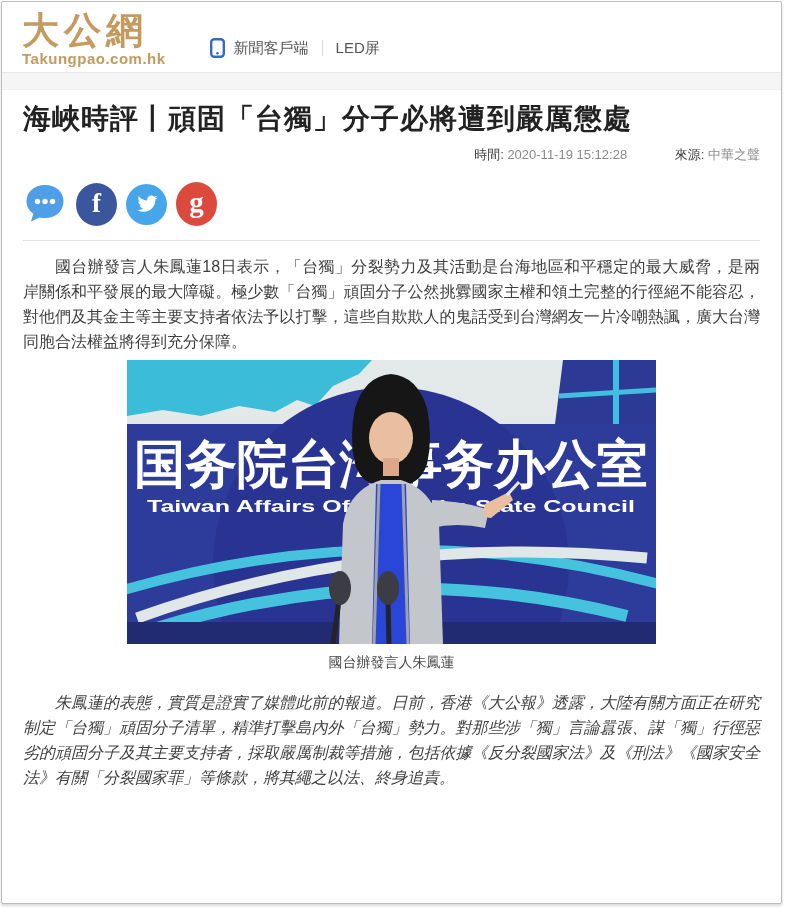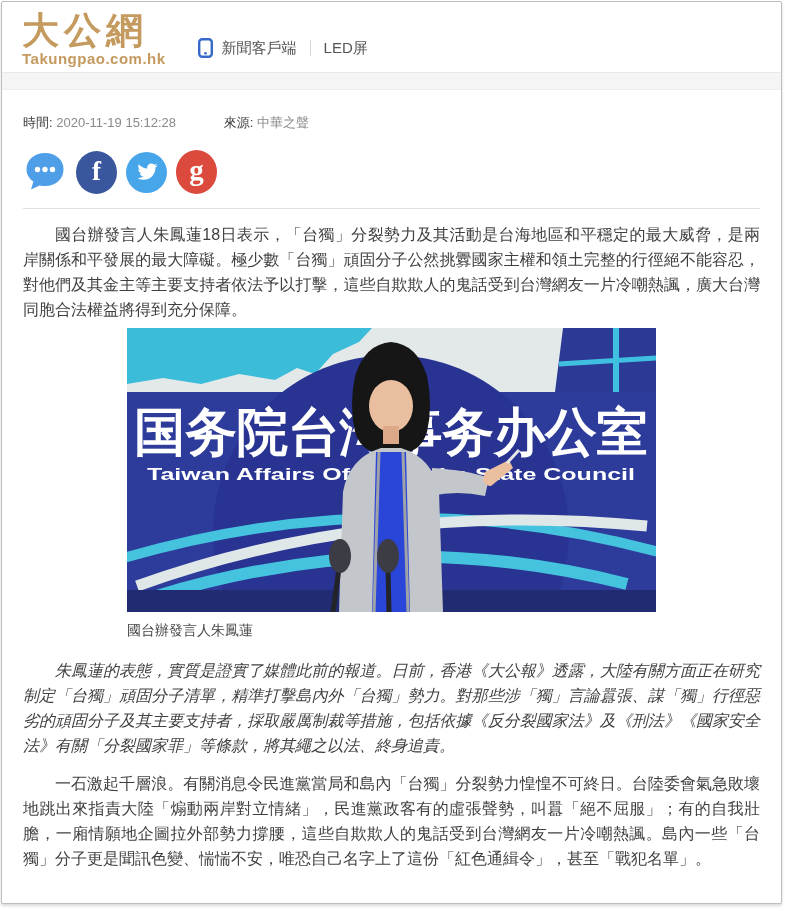--- a/index.html
+++ b/index.html
@@ -8,48 +8,48 @@
     font-family:"Liberation Sans","DejaVu Sans",sans-serif;
     overflow:hidden;
   }
   .page{
     position:absolute;left:1px;top:1px;width:779px;height:901px;
     background:#fff;border:1px solid #bdbdbd;border-radius:2px;
     box-shadow:0 2px 3px rgba(0,0,0,.15);
     overflow:hidden;
   }
   
-  .header{display:flex;align-items:flex-end;padding:10px 20px 6px 20px;gap:32px;}
+  .header{display:flex;align-items:flex-end;padding:10px 20px 6px 20px;gap:44px;}
   .logo{cursor:pointer;line-height:1;}
   .logo-cn{font-size:37px;font-weight:bold;color:#c49a5f;letter-spacing:5px;font-family:"Liberation Serif","DejaVu Serif",serif;}
   .logo-en{font-size:15px;font-weight:bold;color:#c49a5f;letter-spacing:.5px;margin-top:2px;}
   .hnav{display:flex;align-items:center;gap:9px;margin-bottom:8px;font-size:15px;color:#555;}
   .hnav .divider{width:1px;height:16px;background:#d9d9d9;margin:0 4px;}
   .hnav a{color:#555;text-decoration:none;cursor:pointer;}
   
   .band{height:16px;background:#f5f5f5;border-top:1px solid #e9e9e9;border-bottom:1px solid #efefef;}
   
   .content{padding:0 21px;}
   .title{font-size:28px;font-weight:700;color:#222;margin:10px 0 0;letter-spacing:1px;line-height:38px;}
-  .meta{margin-top:24px;font-size:13px;color:#8a8a8a;}
+  .meta{margin-top:8px;font-size:13px;color:#8a8a8a;text-align:right;}
   .meta b{color:#3f3f3f;font-weight:normal;}
   .meta .src{margin-left:44px;}
   .share-row{margin-top:18px;display:flex;justify-content:space-between;align-items:center;}
   .icons{display:flex;gap:9px;align-items:center;}
   .sicon{width:41px;height:41px;border-radius:50%;display:flex;align-items:center;justify-content:center;color:#fff;cursor:pointer;flex:0 0 auto;}
   .fb{background:#3a579d;font-size:27px;font-weight:bold;font-family:"Liberation Serif","DejaVu Serif",serif;padding-bottom:2px;}
   .tw{background:#47a5e9;}
   .gp{background:#dc4a3d;font-size:29px;font-weight:bold;font-family:"Liberation Serif","DejaVu Serif",serif;padding-bottom:3px;}
   .next-link{font-size:14px;color:#666;cursor:pointer;}
   .rule{border:none;border-top:1px solid #e2e2e2;margin:14px 0 0;}
   .para{font-size:16px;line-height:25px;color:#3f3f3f;text-indent:2em;text-align:justify;margin:13px 0 0;}
   .p2{margin-top:18px;font-style:italic;}
   figure{margin:6px auto 0;width:529px;}
   figure svg{display:block;}
-  figcaption{margin-top:10px;text-align:left;font-size:14px;color:#4a4a4a;}
+  figcaption{margin-top:10px;text-align:center;font-size:14px;color:#4a4a4a;}
 </style>
 </head>
 <body>
 
 <div class="page">
 
   <div class="header">
     <div class="logo">
       <div class="logo-cn">大公網</div>
       <div class="logo-en">Takungpao.com.hk</div>
@@ -64,20 +64,21 @@
       <a>新聞客戶端</a>
       <span class="divider"></span>
       <a>LED屏</a>
     </div>
   </div>
 
   <div class="band"></div>
 
   <div class="content">
 
+    <h1 class="title">海峽時評丨頑固「台獨」分子必將遭到嚴厲懲處</h1>
 
     <div class="meta">
       <span><b>時間:</b> <span>2020-11-19 15:12:28</span></span>
       <span class="src"><b>來源:</b> <span>中華之聲</span></span>
     </div>
 
     <div class="share-row">
       <div class="icons">
         <span style="cursor:pointer;display:inline-flex;">
           <svg width="44" height="42" viewBox="0 0 44 42">
@@ -139,16 +140,15 @@
           <line x1="206" y1="284" x2="212" y2="240" stroke="#23232a" stroke-width="5"></line>
           <line x1="262" y1="284" x2="261" y2="240" stroke="#23232a" stroke-width="5"></line>
           <ellipse cx="213" cy="228" rx="11" ry="17" fill="#3c3c44"></ellipse>
           <ellipse cx="261" cy="228" rx="11" ry="17" fill="#3c3c44"></ellipse>
         </g>
       </svg>
       <figcaption>國台辦發言人朱鳳蓮</figcaption>
     </figure>
 
     <p class="para p2">朱鳳蓮的表態，實質是證實了媒體此前的報道。日前，香港《大公報》透露，大陸有關方面正在研究制定「台獨」頑固分子清單，精準打擊島內外「台獨」勢力。對那些涉「獨」言論囂張、謀「獨」行徑惡劣的頑固分子及其主要支持者，採取嚴厲制裁等措施，包括依據《反分裂國家法》及《刑法》《國家安全法》有關「分裂國家罪」等條款，將其繩之以法、終身追責。</p>
-    <p class="para">一石激起千層浪。有關消息令民進黨當局和島內「台獨」分裂勢力惶惶不可終日。台陸委會氣急敗壞地跳出來指責大陸「煽動兩岸對立情緒」，民進黨政客有的虛張聲勢，叫囂「絕不屈服」；有的自我壯膽，一廂情願地企圖拉外部勢力撐腰，這些自欺欺人的鬼話受到台灣網友一片冷嘲熱諷。島內一些「台獨」分子更是聞訊色變、惴惴不安，唯恐自己名字上了這份「紅色通緝令」，甚至「戰犯名單」。</p>
 
   </div>
 </div>
 
 </body></html>

